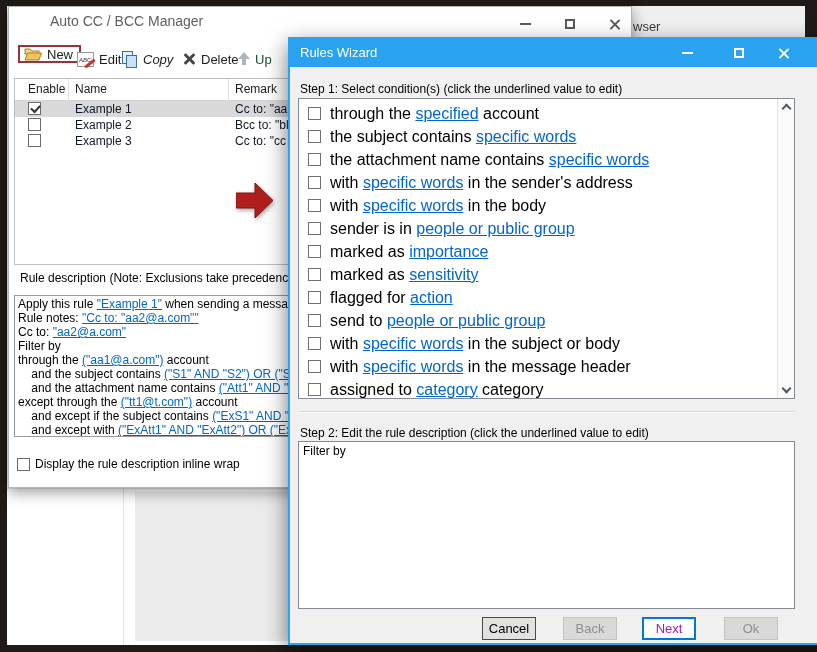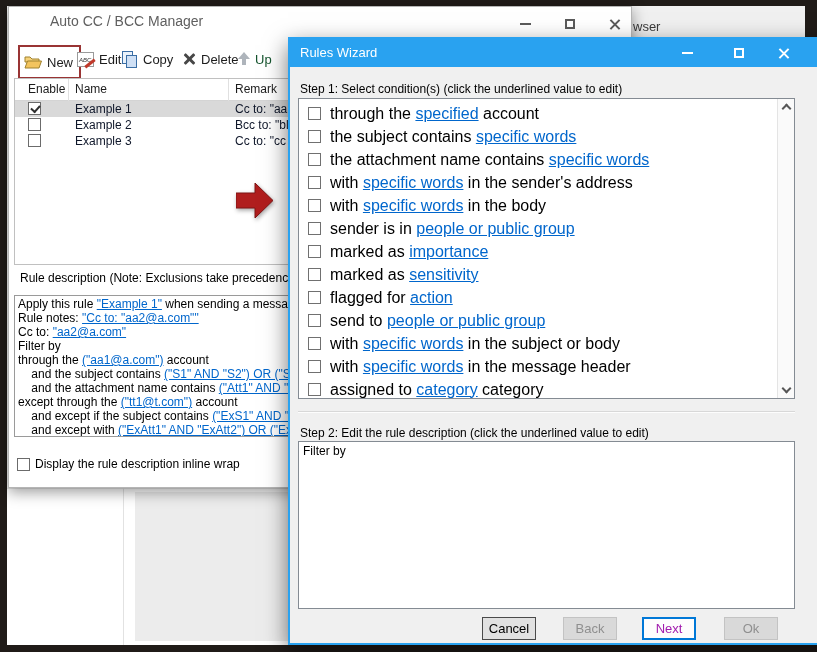--- a/index.html
+++ b/index.html
@@ -21,22 +21,22 @@
   .dash{width:11px;height:2px;background:#5a5a5a;display:block;}
   .sq{width:10px;height:10px;border:2px solid #5a5a5a;display:block;}
   .xg{position:relative;width:13px;height:13px;display:block;}
   .xg::before,.xg::after{content:"";position:absolute;left:6px;top:0;width:2px;height:13px;background:#5a5a5a;}
   .xg::before{transform:rotate(45deg);}  .xg::after{transform:rotate(-45deg);}
   .dash.w,.sq.w{background:#fff;}  .sq.w{background:transparent;border-color:#fff;}
   .xg.w::before,.xg.w::after{background:#fff;}
 
   .toolbar{position:absolute;left:0;top:38px;width:100%;height:30px;}
   .titem{position:absolute;top:3px;height:22px;display:flex;align-items:center;gap:5px;font-size:13px;color:#1c1c1c;cursor:default;}
-  .titem.newbtn{left:9px;top:0;height:34px;padding:0 6px 0 4px;border:2px solid #993434;}
-  .titem.e{left:68px;} .titem.c{left:113px;} .titem.d{left:173px;} .titem.u{left:229px;color:#14532d;}
+  .titem.newbtn{left:9px;top:0;height:18px;padding:0 6px 0 4px;border:2px solid #993434;}
+  .titem.e{left:68px;} .titem.c{left:113px;font-style:italic;} .titem.d{left:173px;} .titem.u{left:229px;color:#14532d;}
   .edit-ic{position:relative;width:17px;height:15px;border:1px solid #9a9a9a;background:#fff;display:block;}
   .edit-abc{position:absolute;left:1px;top:4px;font-size:6px;line-height:6px;color:#333;letter-spacing:0;}
   .pencil{position:absolute;right:-3px;bottom:1px;width:12px;height:3px;background:#c0392b;transform:rotate(-38deg);display:block;}
   .copy-ic{position:relative;width:16px;height:17px;display:block;}
   .copy-ic i{position:absolute;width:11px;height:13px;border:1px solid #3a6ea5;background:#eaf2fb;display:block;}
   .copy-ic i.b{left:0;top:0;} .copy-ic i.f{left:4px;top:4px;background:#cfe0f5;}
   .del-ic{position:relative;width:14px;height:14px;display:block;}
   .del-ic::before,.del-ic::after{content:"";position:absolute;left:6px;top:0;width:3px;height:14px;background:#474747;border-radius:1px;}
   .del-ic::before{transform:rotate(45deg);} .del-ic::after{transform:rotate(-45deg);}
   .up-ic{position:relative;width:12px;height:14px;display:block;}

